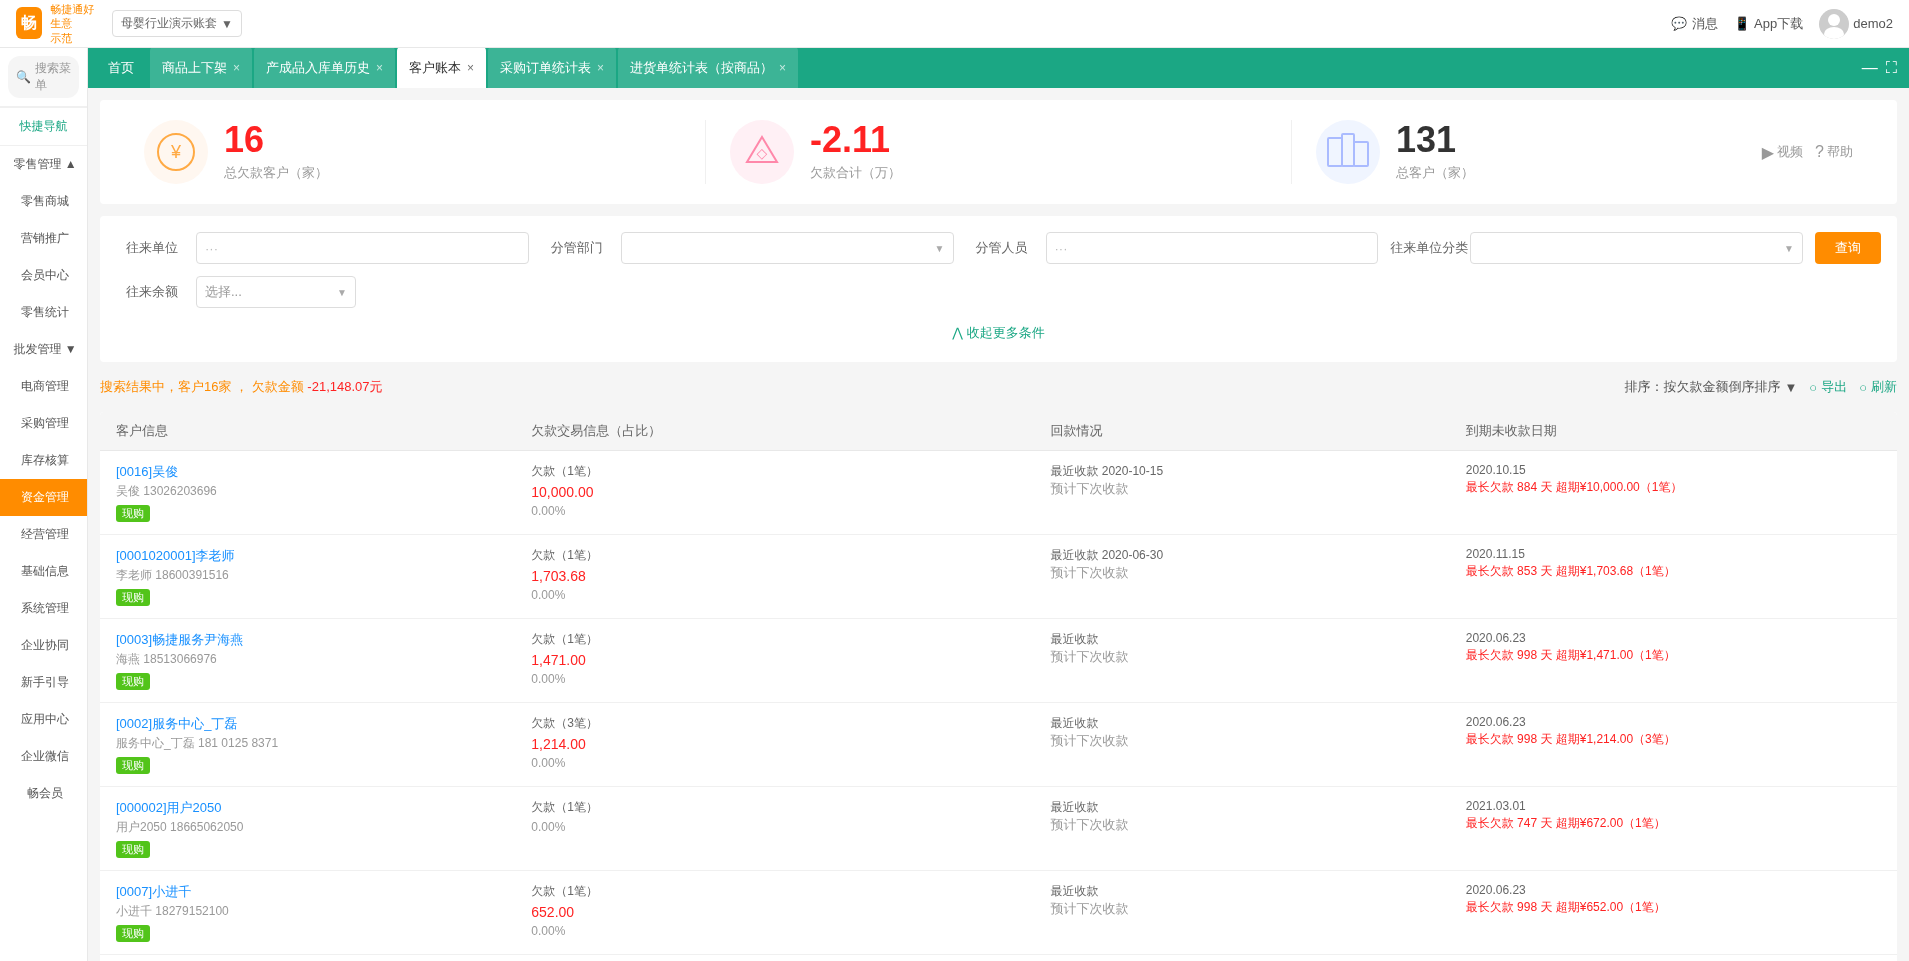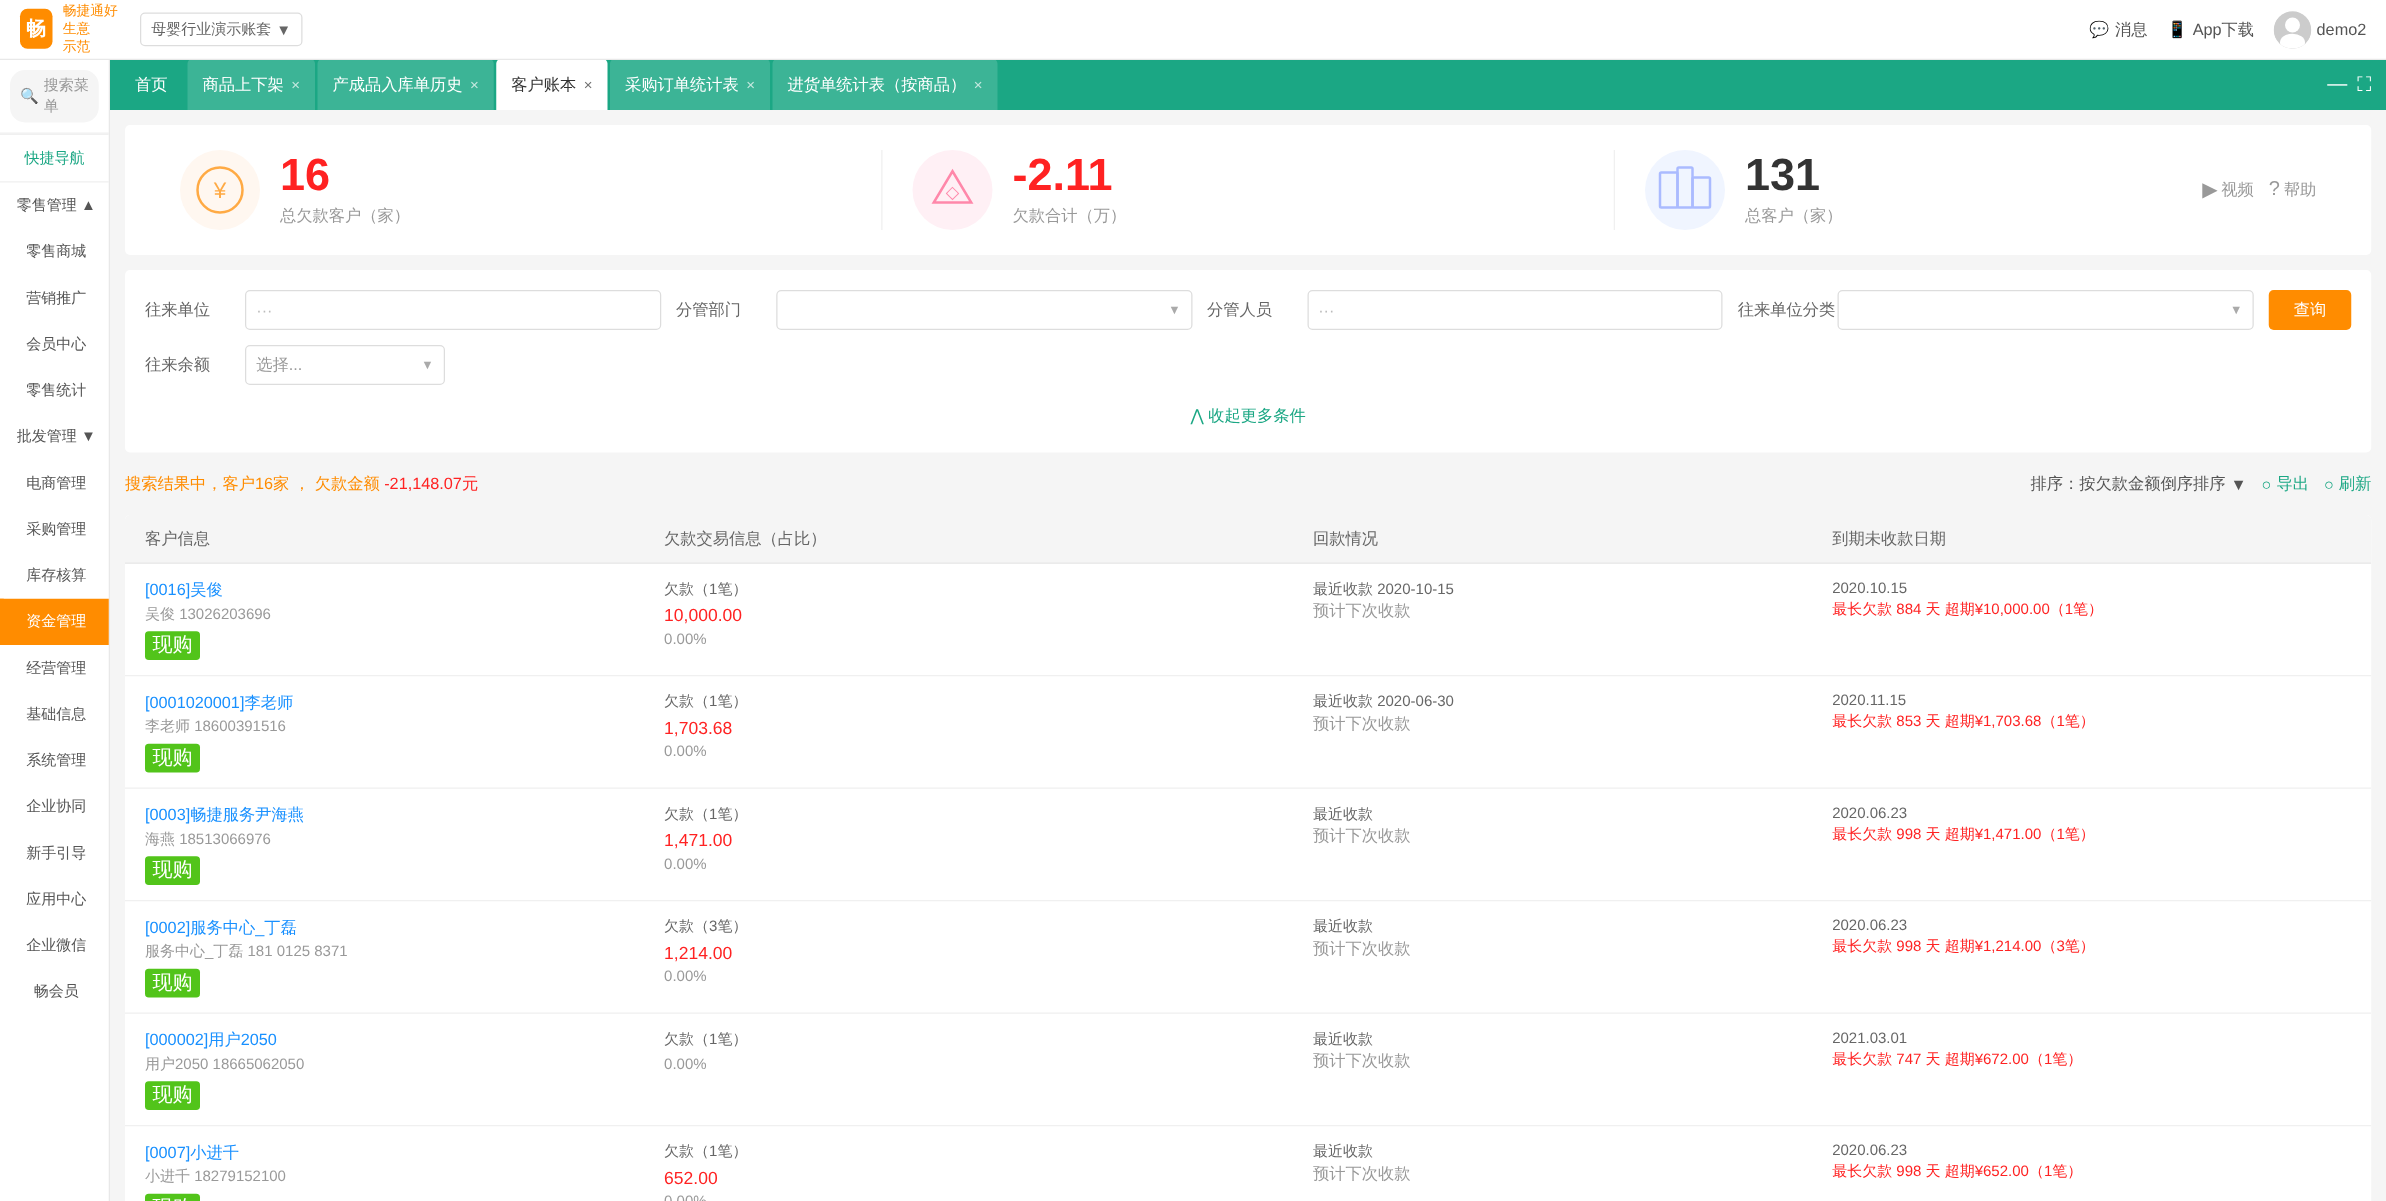--- a/index.html
+++ b/index.html
@@ -52,21 +52,21 @@
     .stat-number { font-size: 36px; font-weight: bold; line-height: 1; margin-bottom: 6px; }
     .stat-number.red { color: #ff2222; }
     .stat-number.black { color: #333; }
     .stat-label { font-size: 13px; color: #999; }
     .stat-card-right { margin-left: auto; display: flex; align-items: center; gap: 12px; font-size: 13px; color: #999; }
 
     
     .filter-area { background: #fff; border-radius: 4px; padding: 16px; margin-bottom: 8px; }
     .filter-row { display: flex; align-items: center; gap: 12px; margin-bottom: 12px; }
     .filter-item { display: flex; align-items: center; gap: 8px; flex: 1; }
-    .filter-label { font-size: 13px; color: #666; white-space: nowrap; width: 72px; text-align: left; }
+    .filter-label { font-size: 13px; color: #666; white-space: nowrap; width: 72px; text-align: center; }
     .filter-input { flex: 1; height: 32px; border: 1px solid #ddd; border-radius: 4px; padding: 0 8px; font-size: 13px; color: #999; display: flex; align-items: center; justify-content: space-between; cursor: pointer; position: relative; }
     .filter-select { flex: 1; height: 32px; border: 1px solid #ddd; border-radius: 4px; padding: 0 8px; font-size: 13px; color: #999; display: flex; align-items: center; justify-content: space-between; cursor: pointer; }
     .filter-select-arrow { font-size: 10px; color: #aaa; }
     .filter-btn-orange { background: #ff8c00; color: #fff; border: none; height: 32px; padding: 0 20px; border-radius: 4px; cursor: pointer; font-size: 13px; }
     .collapse-row { text-align: center; padding: 4px 0; color: #1ba784; font-size: 13px; cursor: pointer; }
 
     
     .results-bar { display: flex; align-items: center; justify-content: space-between; padding: 8px 0; margin-bottom: 8px; }
     .results-info { font-size: 13px; color: #555; }
     .results-info span { color: #ff8c00; }
@@ -74,21 +74,21 @@
     .sort-btn { display: flex; align-items: center; gap: 4px; cursor: pointer; }
     .action-btn { display: flex; align-items: center; gap: 4px; color: #1ba784; cursor: pointer; }
 
     
     .table-container { background: #fff; border-radius: 4px; overflow: hidden; }
     .table-header { display: grid; grid-template-columns: 2fr 2.5fr 2fr 2fr; background: #f5f5f5; padding: 10px 16px; border-bottom: 1px solid #e8e8e8; }
     .table-header-cell { font-size: 13px; color: #666; font-weight: 500; }
     .table-row { display: grid; grid-template-columns: 2fr 2.5fr 2fr 2fr; padding: 12px 16px; border-bottom: 1px solid #f0f0f0; align-items: start; }
     .customer-name { color: #1890ff; font-size: 13px; cursor: pointer; text-decoration: none; }
     .customer-phone { font-size: 12px; color: #999; margin: 2px 0; }
-    .customer-tag { display: inline-block; background: #52c41a; color: #fff; font-size: 16px; padding: 1px 6px; border-radius: 3px; margin-top: 3px; }
+    .customer-tag { display: inline-block; background: #52c41a; color: #fff; font-size: 11px; padding: 1px 6px; border-radius: 3px; margin-top: 3px; }
     .debt-amount { color: #ff2222; font-size: 14px; font-weight: 500; }
     .debt-label { font-size: 12px; color: #666; margin-bottom: 4px; }
     .debt-percent { font-size: 12px; color: #999; margin-top: 4px; }
     .collection-info { font-size: 12px; color: #666; }
     .collection-date { color: #999; font-size: 13px; }
     .overdue-info { font-size: 12px; color: #666; }
     .overdue-days { color: #ff2222; font-size: 12px; margin-top: 2px; }
     .overdue-link { color: #ff2222; cursor: pointer; }
   </style>
 </head>

